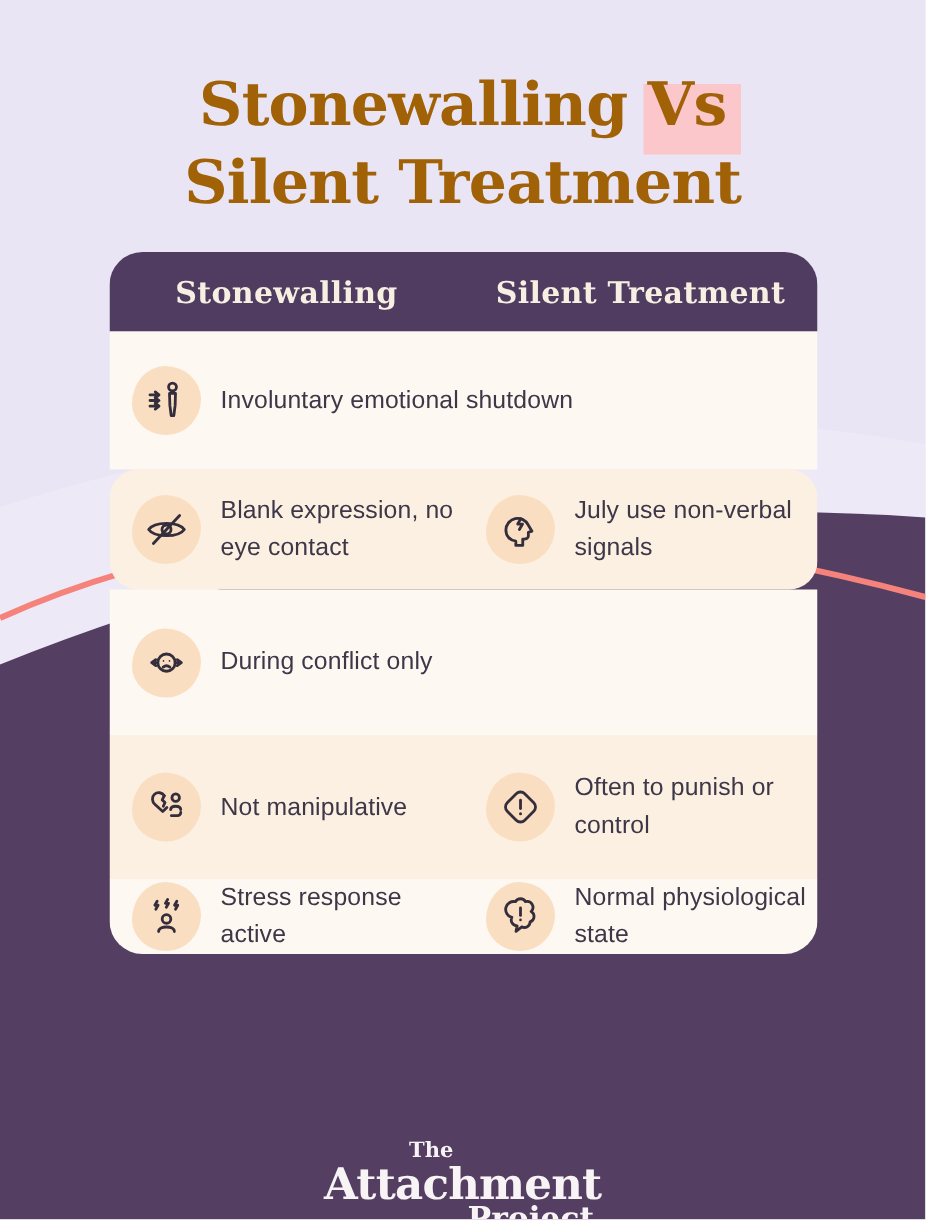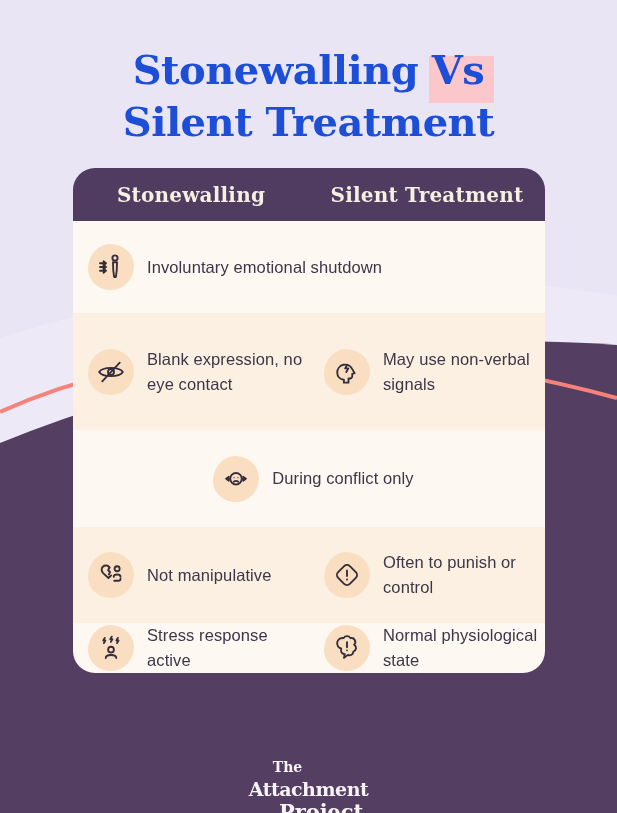--- a/index.html
+++ b/index.html
@@ -11,47 +11,47 @@
     font-family:"Liberation Sans", sans-serif;
   }
   
   #bg-svg{position:absolute;inset:0;width:100%;height:100%;z-index:0;}
   
   .title{
     position:absolute;top:44px;left:0;right:0;
     text-align:center;z-index:1;
     font-family:"DejaVu Serif","Liberation Serif",serif;
     font-weight:700;font-size:40px;line-height:52px;
-    color:#1d4ed8;letter-spacing:-0.5px;
+    color:#a16207;letter-spacing:-0.5px;
   }
   .hl{position:relative;display:inline-block;}
   .hl::before{
     content:"";position:absolute;z-index:-1;
     left:-3px;right:-10px;top:12px;bottom:-7px;
     background:#FBC7CA;
   }
   
   .card{
     position:absolute;left:73px;top:168px;width:472px;
     border-radius:22px;overflow:hidden;z-index:2;
   }
   .card-header{
     display:flex;height:53px;background:#4F3C60;
   }
   .card-header .hcell{
     flex:1;display:flex;align-items:center;justify-content:center;
     color:#F7EFE2;font-family:"DejaVu Serif","Liberation Serif",serif;
     font-weight:700;font-size:20px;letter-spacing:0.2px;
   }
-  .row{display:flex;align-items:center;}
+  .row{display:flex;}
   .row:nth-child(odd){background:#FBF0E2;}
   .row:nth-child(even){background:#FDF8F1;}
   .row:nth-child(1){height:104px;}
   .row:nth-child(2){height:92px;}
-  .row:nth-child(3){height:117px;}
+  .row:nth-child(3){height:80px;border-radius:19px;}
   .row:nth-child(4){height:97px;flex-direction:column;}
   .row:nth-child(5){height:96px;}
   .cell{
     flex:1;display:flex;align-items:center;
     padding:0 6px 0 15px;gap:13px;
   }
   .icon-blob{
     flex:none;width:46px;height:46px;
     background:#FADEC1;
     border-radius:48% 52% 50% 50% / 55% 48% 52% 45%;
@@ -62,21 +62,21 @@
   .cell-text{
     font-size:16.5px;line-height:25px;color:#3D3748;letter-spacing:0.1px;
   }
   
   .logo{
     position:absolute;top:760px;left:50%;transform:translateX(-50%);
     display:flex;flex-direction:column;z-index:2;
     color:#F8F4F6;font-family:"DejaVu Serif","Liberation Serif",serif;font-weight:700;
   }
   .logo-the{align-self:center;margin-left:-42px;font-size:14px;line-height:14px;}
-  .logo-attachment{font-size:19px;line-height:30px;letter-spacing:-0.5px;}
+  .logo-attachment{font-size:29px;line-height:30px;letter-spacing:-0.5px;}
   .logo-project{align-self:flex-end;margin-right:5px;font-size:21px;line-height:16px;}
 </style>
 </head>
 <body>
 
 <div id="canvas">
 
   <svg id="bg-svg" viewBox="0 0 617 813" preserveAspectRatio="none">
     <path d="M0 338 Q 300 242 617 296 L 617 520 L 0 520 Z" fill="#EDE9F7"></path>
     <path d="M0 443 Q 300 322 617 345 L 617 813 L 0 813 Z" fill="#543F62"></path>
@@ -120,21 +120,21 @@
         </span>
         <span class="cell-text">Blank expression, no eye contact</span>
       </div>
       <div class="cell">
         <span class="icon-blob">
           <svg viewBox="0 0 24 24">
             <path d="M9.5 20.5 v-2.3 c-3.2 -0.4 -5.3 -2.8 -5.3 -5.9 a6.3 6.3 0 0 1 12 -2.6 l1.9 3.2 -1.9 0.6 v1.9 c0 1.3 -1.3 2 -3 1.7 v3.4 z"></path>
             <path d="M12.2 6.2 l-1.7 2.9 h2.6 l-1.7 2.9"></path>
           </svg>
         </span>
-        <span class="cell-text">May use non-verbal signals</span>
+        <span class="cell-text">July use non-verbal signals</span>
       </div>
     </div>
 
     <div class="row">
       <div class="cell">
         <span class="icon-blob">
           <svg viewBox="0 0 24 24">
             <circle cx="12" cy="11.8" r="4.6"></circle>
             <circle cx="10.4" cy="10.9" r="0.45" fill="#332D3C" stroke="none"></circle>
             <circle cx="13.6" cy="10.9" r="0.45" fill="#332D3C" stroke="none"></circle>

